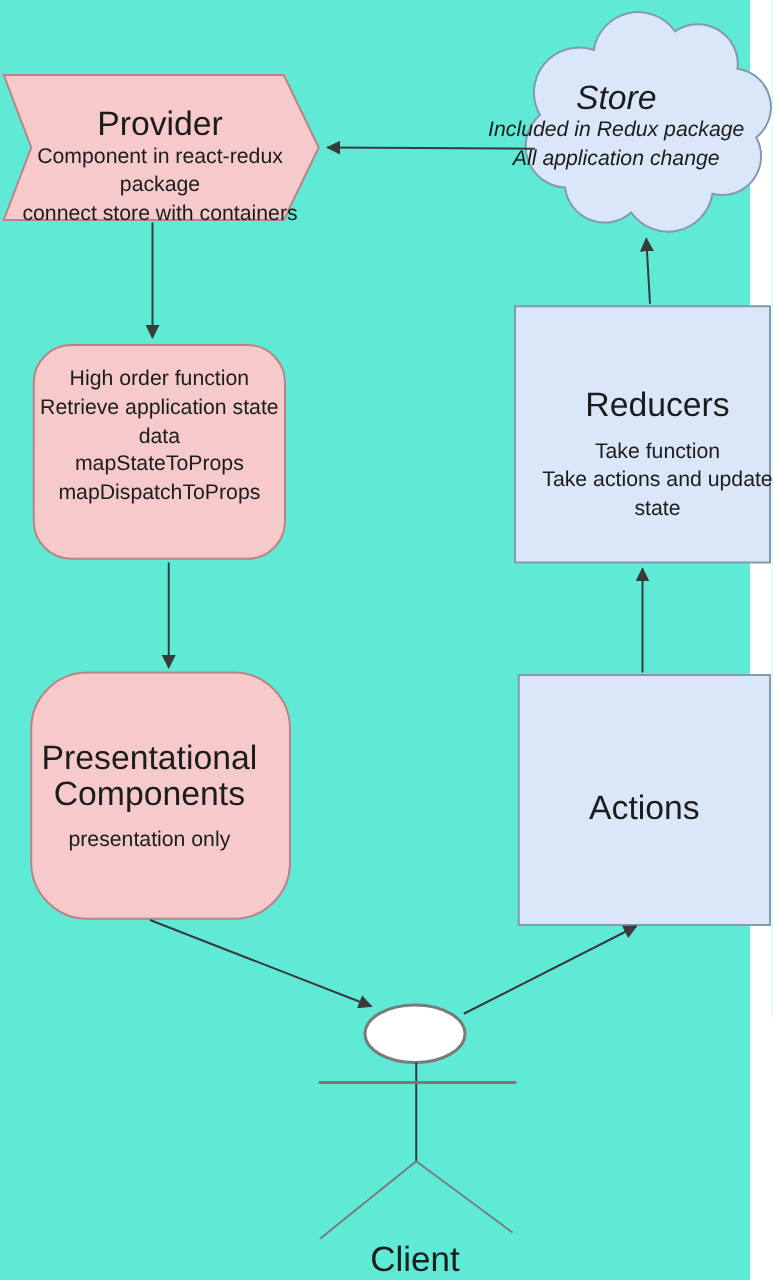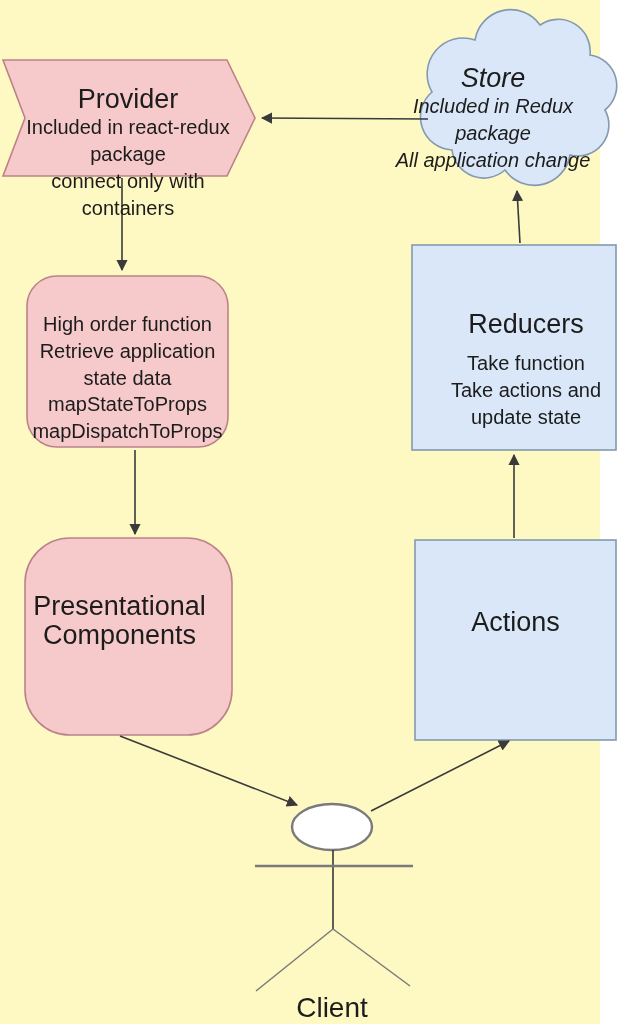--- a/index.html
+++ b/index.html
@@ -4,29 +4,29 @@
 <style>
   :root{
     --pink-fill:#f6c9cb; --pink-border:#bb8389;
     --blue-fill:#d9e7f8; --blue-border:#8399b0;
     --arrow-color:#3a3a3a; --text-color:#1c1c1c;
     --figure-light:#7a7a7a; --figure-dark:#383838;
   }
   html,body{margin:0;padding:0;background:#ffffff;}
   body{width:618px;height:1024px;overflow:hidden;
        font-family:"Liberation Sans","DejaVu Sans",sans-serif;color:var(--text-color);}
-  .canvas{position:relative;width:600px;height:1024px;background:#fef9c3;}
+  .canvas{position:relative;width:600px;height:1024px;background:#5eead4;}
   svg.diagram{position:absolute;left:0;top:0;width:618px;height:1024px;}
   .shape-pink{fill:var(--pink-fill);stroke:var(--pink-border);stroke-width:1.6;}
   .shape-blue{fill:var(--blue-fill);stroke:var(--blue-border);stroke-width:1.6;}
   .edge{stroke:var(--arrow-color);stroke-width:1.6;fill:none;marker-end:url(#arrowhead);}
   .node-label{position:absolute;text-align:center;pointer-events:none;}
   .node-title{font-size:27px;line-height:1.08;letter-spacing:0;}
-  .node-sub{font-size:20px;line-height:1.34;}
-  .gap-sm{margin-top:21px;} .gap-md{margin-top:11px;}
+  .node-sub{font-size:17px;line-height:1.34;}
+  .gap-sm{margin-top:2px;} .gap-md{margin-top:11px;}
   .client-title{font-size:28px;}
 </style>
 </head>
 <body>
 
 <div class="canvas">
 
   <svg class="diagram" viewBox="0 0 618 1024">
     <defs>
       <marker id="arrowhead" viewBox="0 0 10 10" refX="9" refY="5" markerWidth="7" markerHeight="7" orient="auto-start-reverse">
@@ -66,22 +66,22 @@
       <ellipse cx="332" cy="827" rx="40" ry="23" fill="#ffffff" stroke="var(--figure-light)" stroke-width="2.4"></ellipse>
       <line x1="333" y1="850" x2="333" y2="929" stroke="var(--figure-dark)" stroke-width="1.6"></line>
       <line x1="255" y1="866" x2="413" y2="866" stroke="var(--figure-light)" stroke-width="2.4"></line>
       <line x1="333" y1="929" x2="256" y2="991" stroke="var(--figure-light)" stroke-width="1.5"></line>
       <line x1="333" y1="929" x2="410" y2="986" stroke="var(--figure-light)" stroke-width="1.5"></line>
     </g>
   </svg>
 
   <div class="node-label" style="left:6px;top:85px;width:244px;">
     <div class="node-title">Provider</div>
-    <div class="node-sub">Included in react-redux package</div>
-    <div class="node-sub">connect only with containers</div>
+    <div class="node-sub">Component in react-redux package</div>
+    <div class="node-sub">connect store with containers</div>
   </div>
 
   <div class="node-label" style="left:388px;top:64px;width:210px;font-style:italic;">
     <div class="node-title">Store</div>
     <div class="node-sub">Included in Redux package</div>
     <div class="node-sub">All application change</div>
   </div>
 
   <div class="node-label" style="left:27px;top:290px;width:201px;">
     <div class="node-sub gap-sm">High order function</div>
@@ -91,23 +91,24 @@
   </div>
 
   <div class="node-label" style="left:424px;top:310px;width:204px;">
     <div class="node-title">Reducers</div>
     <div class="node-sub gap-md">Take function</div>
     <div class="node-sub">Take actions and update state</div>
   </div>
 
   <div class="node-label" style="left:16px;top:592px;width:207px;">
     <div class="node-title">Presentational Components</div>
+    <div class="node-sub gap-md">presentation only</div>
   </div>
 
-  <div class="node-label" style="left:415px;top:608px;width:201px;">
+  <div class="node-label" style="left:415px;top:632px;width:201px;">
     <div class="node-title">Actions</div>
   </div>
 
   <div class="node-label" style="left:252px;top:993px;width:160px;">
     <div class="node-title client-title">Client</div>
   </div>
 
 </div>
 
 </body></html>

